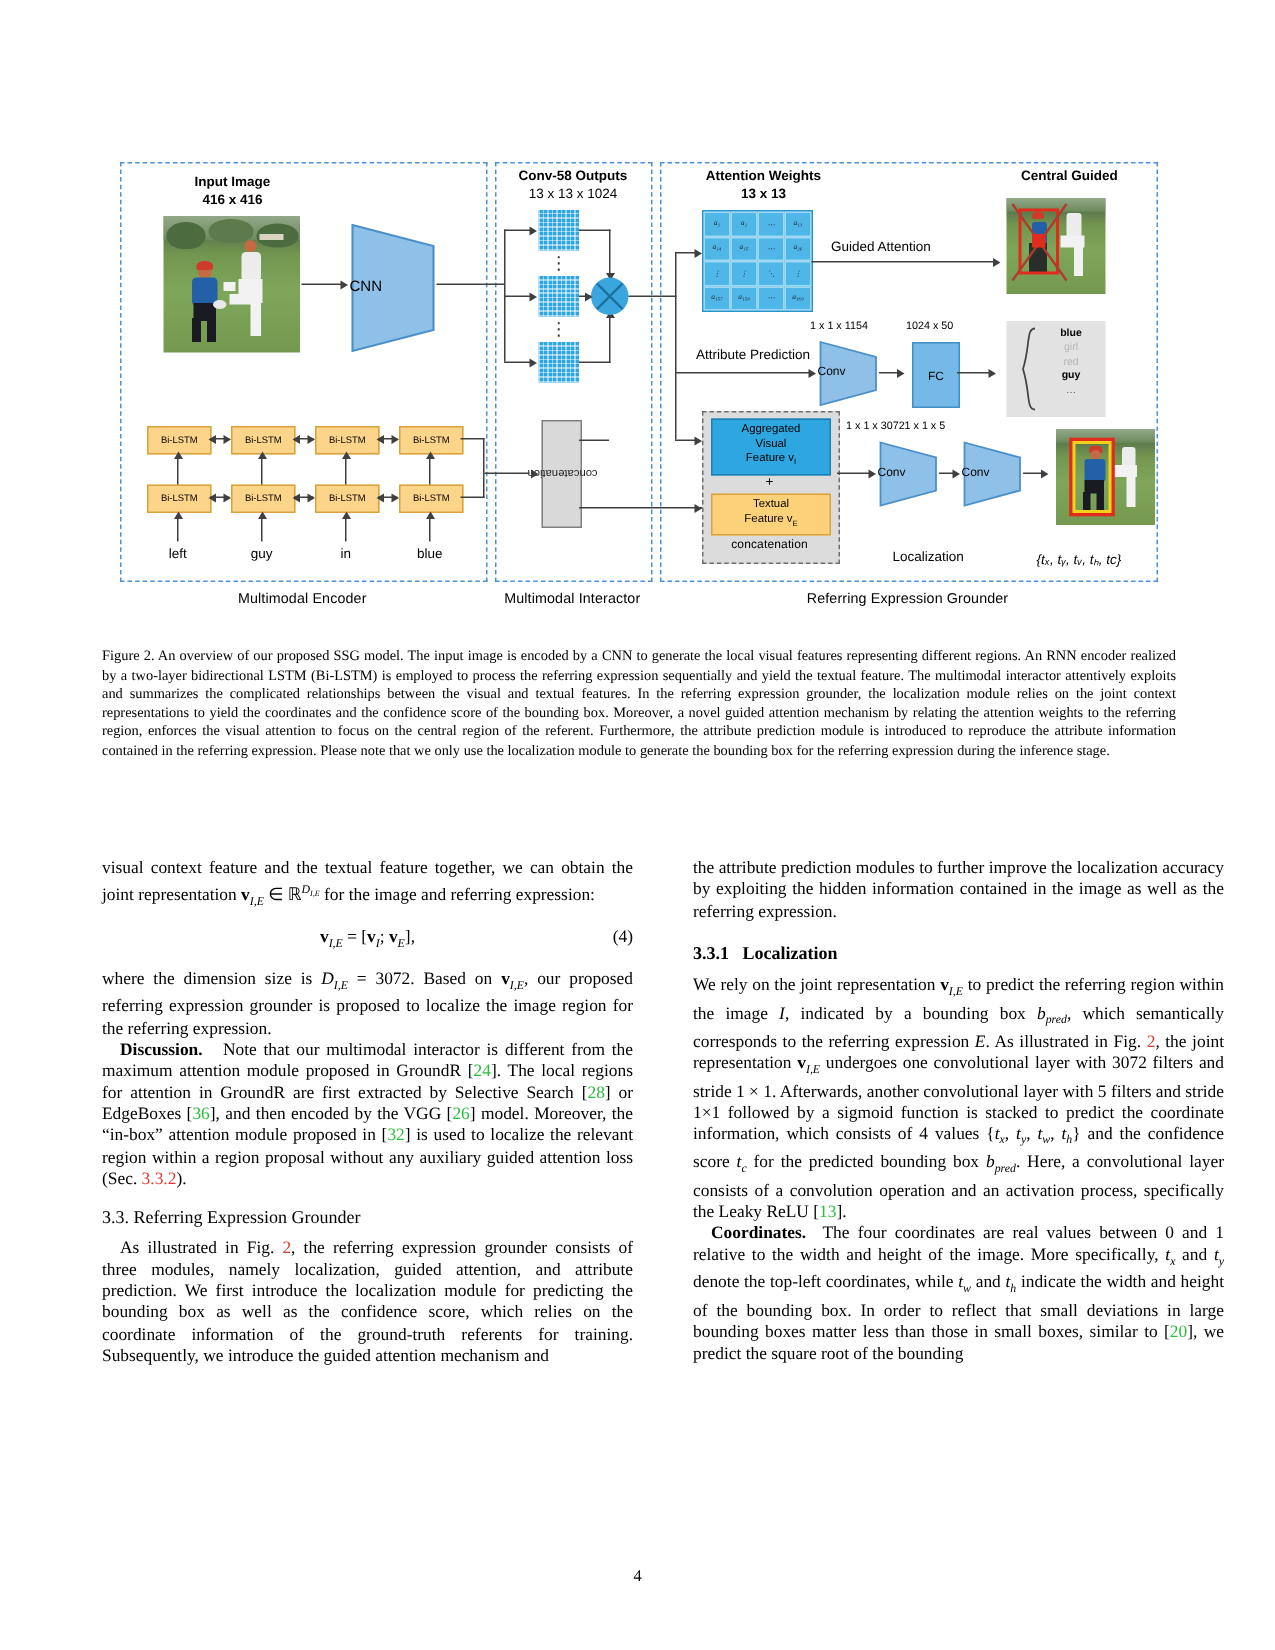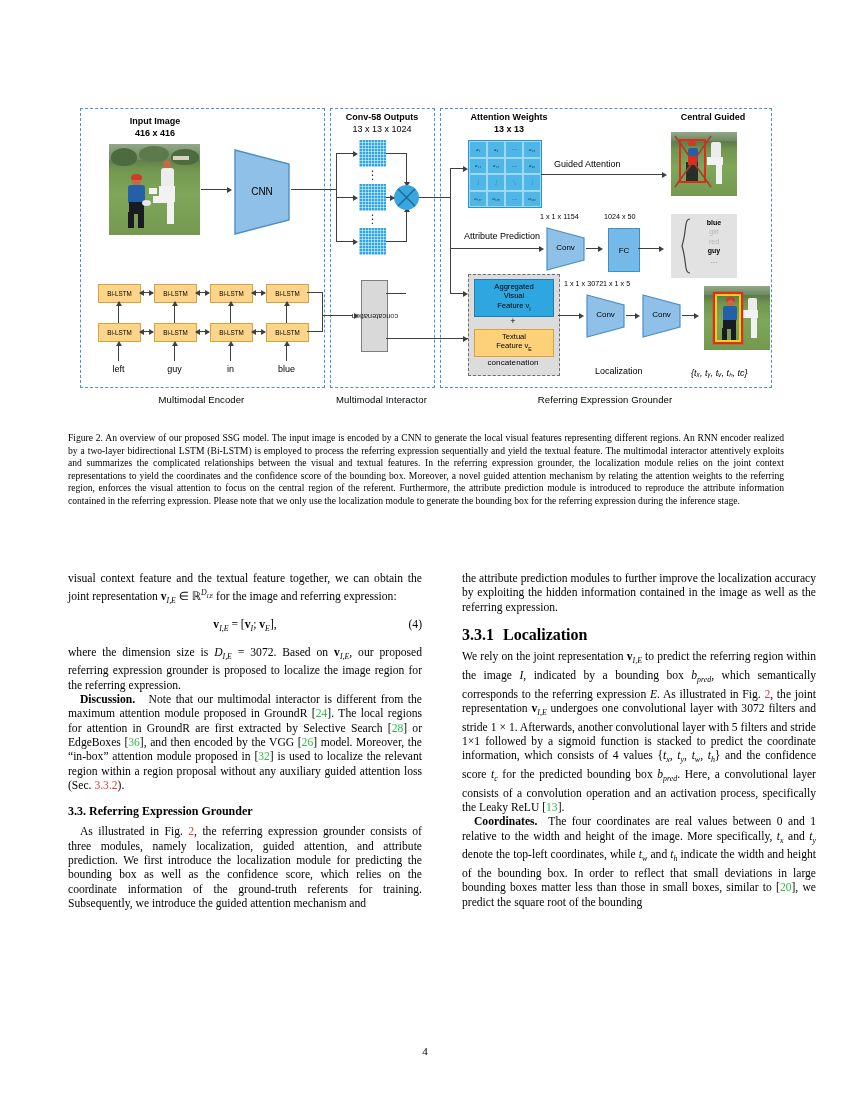--- a/index.html
+++ b/index.html
@@ -22,21 +22,21 @@
   .ph-p1-body{position:absolute;background:#2460a8;}
   .ph-p1-legs{position:absolute;background:#1a1a22;}
   .ph-p1-head{position:absolute;background:#c46a45;border-radius:50%;}
   .ph-p1-cap{position:absolute;background:#cf3b2a;border-radius:50% 50% 20% 20%;}
   .ph-p2{position:absolute;background:#ececec;}
   .ph-p2b{position:absolute;background:#f2f2f2;}
   .ph-disc{position:absolute;background:#e8e8e8;border-radius:50%;}
 
   .cnn-trap{position:absolute;}
   .trap-label{position:absolute;font-family:"Liberation Sans",sans-serif;font-size:9px;
-              color:#000;text-align:center;width:100%;}
+              color:#000;width:100%;}
 
   .fmap{position:absolute;background:#2ea6e0;
         background-image:
           repeating-linear-gradient(0deg,rgba(255,255,255,.5) 0 1px,transparent 1px 3px),
           repeating-linear-gradient(90deg,rgba(255,255,255,.5) 0 1px,transparent 1px 3px);}
   .vdots{position:absolute;font-size:12px;line-height:8px;color:#333;text-align:center;
          font-family:"Liberation Sans",sans-serif;letter-spacing:0;}
   .xcircle{position:absolute;border-radius:50%;background:#3aa6dd;}
   .concat{position:absolute;background:#d9d9d9;border:1.2px solid #7f7f7f;}
   .concat span{display:block;transform:rotate(-90deg);white-space:nowrap;
@@ -77,22 +77,22 @@
 
   
   .caption{position:absolute;left:68px;top:432px;width:716px;font-size:9.6px;
            line-height:12.6px;text-align:justify;color:#000;}
   .col{position:absolute;width:354px;font-size:11.6px;line-height:14.35px;
        text-align:justify;color:#000;}
   .colL{left:68px;top:572px;}
   .colR{left:430px;top:572px;margin-left:32px;}
   .col p{margin:0;text-indent:12px;}
   .col p.noind{text-indent:0;}
-  .h3{font-weight:bold;font-size:12px;margin:11px 0 6px 0;text-indent:0;line-height:15px;}
-  .h4{font-weight:bold;font-size:16px;margin:13px 0 8px 0;text-indent:0;}
+  .h3{font-weight:normal;font-size:12px;margin:11px 0 6px 0;text-indent:0;line-height:15px;}
+  .h4{font-weight:bold;font-size:12px;margin:13px 0 8px 0;text-indent:0;}
   .h4 .num{margin-right:9px;}
   .eq{text-align:center;margin:9px 0 9px 0;text-indent:0;position:relative;font-size:11.6px;}
   .eq .tag{position:absolute;right:0;top:0;}
   .cite{color:#2bbd3e;}
   .refred{color:#e03c31;}
   i{font-family:"Liberation Serif",serif;}
   .bvec{font-weight:bold;font-style:normal;}
   sub{font-size:.68em;}
   sup{font-size:.68em;}
   .pagenum{position:absolute;left:0;top:1045px;width:850px;text-align:center;font-size:11px;}

